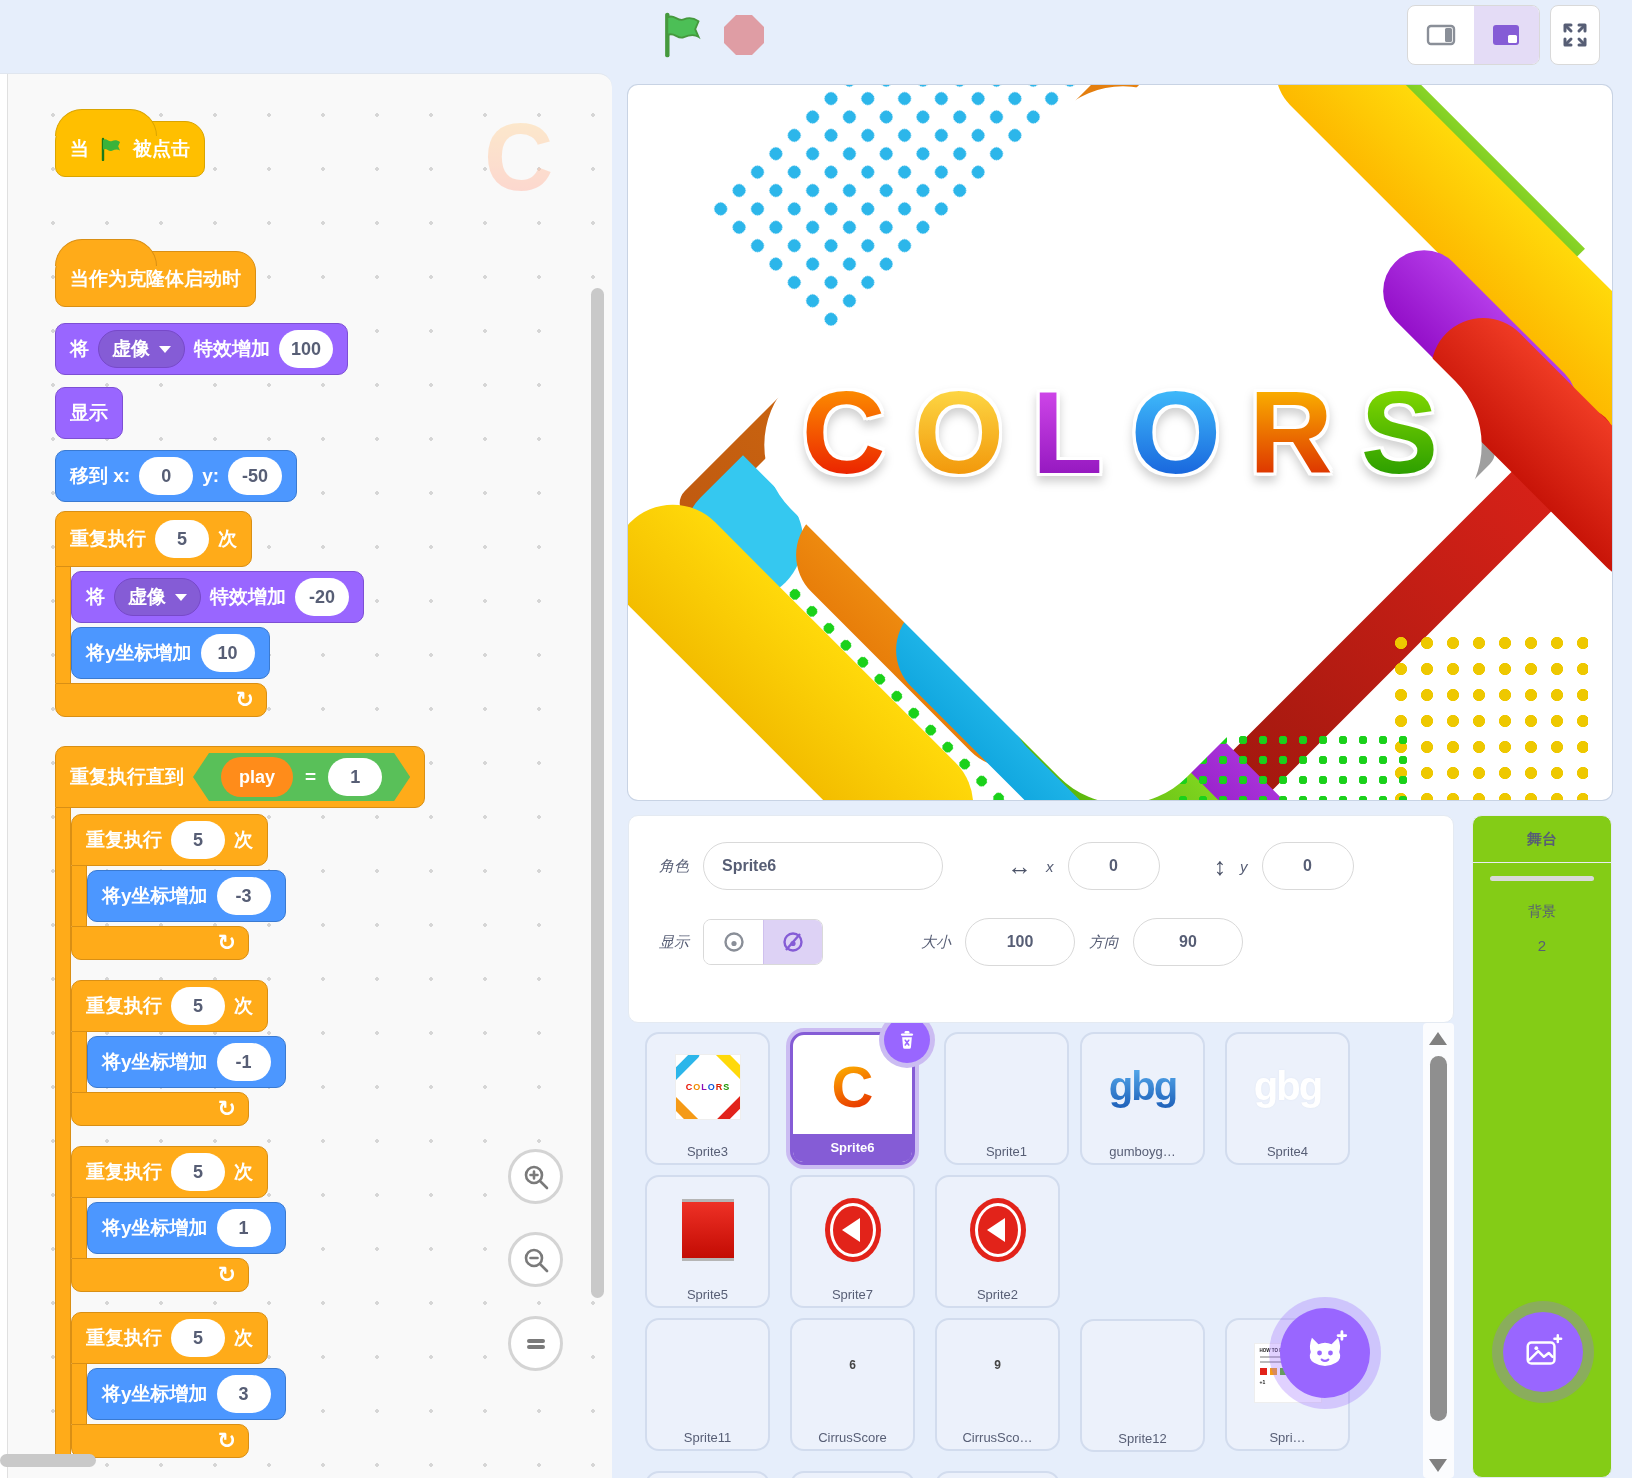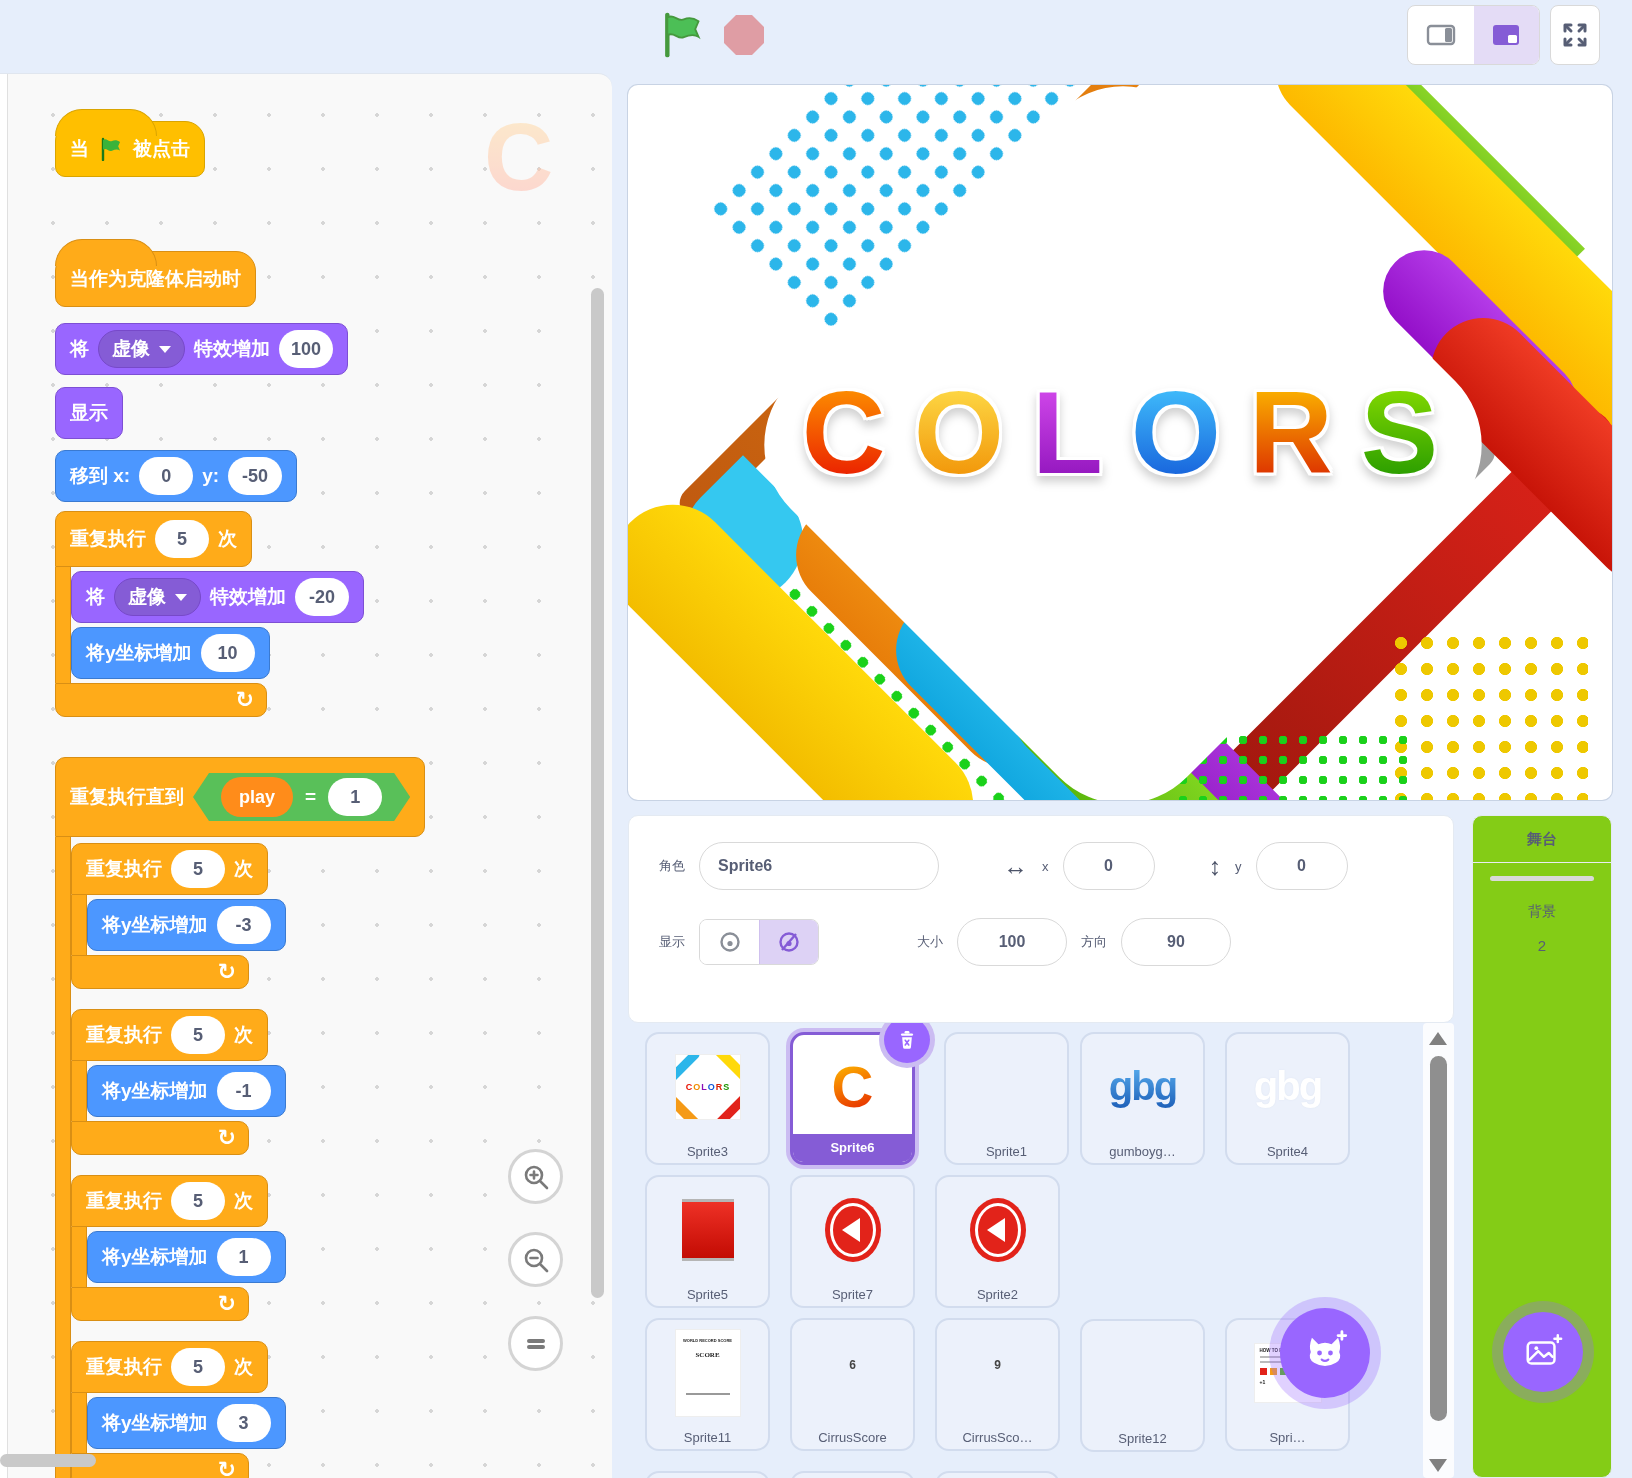--- a/index.html
+++ b/index.html
@@ -62,21 +62,21 @@
     overflow:hidden; box-shadow:0 0 0 1px rgba(110,130,160,.25); }
   .art { position:absolute; }
   .dots { background-size:26px 26px; }
   .colors-word { position:absolute; left:0; right:0; top:290px; display:flex; justify-content:center; gap:28px; z-index:6; }
   .letter { font-size:116px; font-weight:800; line-height:1; -webkit-background-clip:text; background-clip:text; color:transparent;
     filter:drop-shadow(3px 0 0 #fff) drop-shadow(-3px 0 0 #fff) drop-shadow(0 3px 0 #fff) drop-shadow(0 -3px 0 #fff) drop-shadow(0 6px 5px rgba(0,0,0,.18)); }
 
   
   .info-panel { position:absolute; left:628px; top:815px; width:826px; height:208px; background:#fff; border-radius:10px; border:1px solid #e4eaf2; }
   .info-row { position:absolute; display:flex; align-items:center; }
-  .ilabel { font-size:13px; color:#575E75; }
+  .ilabel { font-size:15px; color:#575E75;font-style:italic; }
   .ipill { height:48px; border:1px solid #d9d9d9; border-radius:24px; background:#fff; display:flex; align-items:center;
     justify-content:center; font-size:16px; font-weight:700; color:#575E75; }
   .arrow-ic { font-size:25px; font-weight:700; color:#4c5368; }
   .toggle { display:flex; border:1px solid #d9d9d9; border-radius:8px; overflow:hidden; height:46px; }
   .tcell { width:59px; display:flex; align-items:center; justify-content:center; background:#fff; }
   .tcell.sel { background:#ddd2f5; border-left:1px solid #cfc0ee; }
 
   
   .sprite-list { position:absolute; left:628px; top:1023px; width:826px; height:455px; overflow:hidden; }
   .tile { position:absolute; width:125px; height:133px; background:#ecf1fb; border:2px solid #d2dcee; border-radius:14px; cursor:pointer; }
@@ -223,21 +223,21 @@
           <span class="oval">10</span>
         </div>
       </div>
     </div>
     <div class="c-foot" style="width:212px;">
       <span class="loop-arrow">↻</span>
     </div>
   </div>
 
   <div class="cblock" style="position:absolute;left:55px;top:672px;">
-    <div class="blk control c-head" style="height:80px;margin-top:11px;">
+    <div class="blk control c-head" style="height:62px;">
       <span>重复执行直到</span>
       <span class="hexop">
         <span class="varoval">play</span>
         <span>=</span>
         <span class="oval">1</span>
       </span>
     </div>
     <div class="c-body">
       <div class="c-spine control-spine"></div>
       <div class="c-children" id="until-children" style="gap:20px;padding:6px 0;">
@@ -476,27 +476,20 @@
       </div>
     <div class="tname">Sprite7</div>
     </div>
     <div class="tile" style="left: 307px; top: 152px;">
       <div class="thumb">
         <div class="back-circle"></div>
       </div>
     <div class="tname">Sprite2</div>
     </div>
     <div class="tile" style="left: 17px; top: 295px;">
-      <div class="thumb">
-        <div class="score-card">
-        <div class="l1">WORLD RECORD SCORE</div>
-          <div class="l2">SCORE</div>
-          <div class="l3"></div>
-        </div>
-      </div>
     <div class="tname">Sprite11</div>
     </div>
     <div class="tile" style="left: 162px; top: 295px;">
       <div class="thumb">
         <span class="digit-th">6</span>
       </div>
     <div class="tname">CirrusScore</div>
     </div>
     <div class="tile" style="left: 307px; top: 295px;">
       <div class="thumb">

